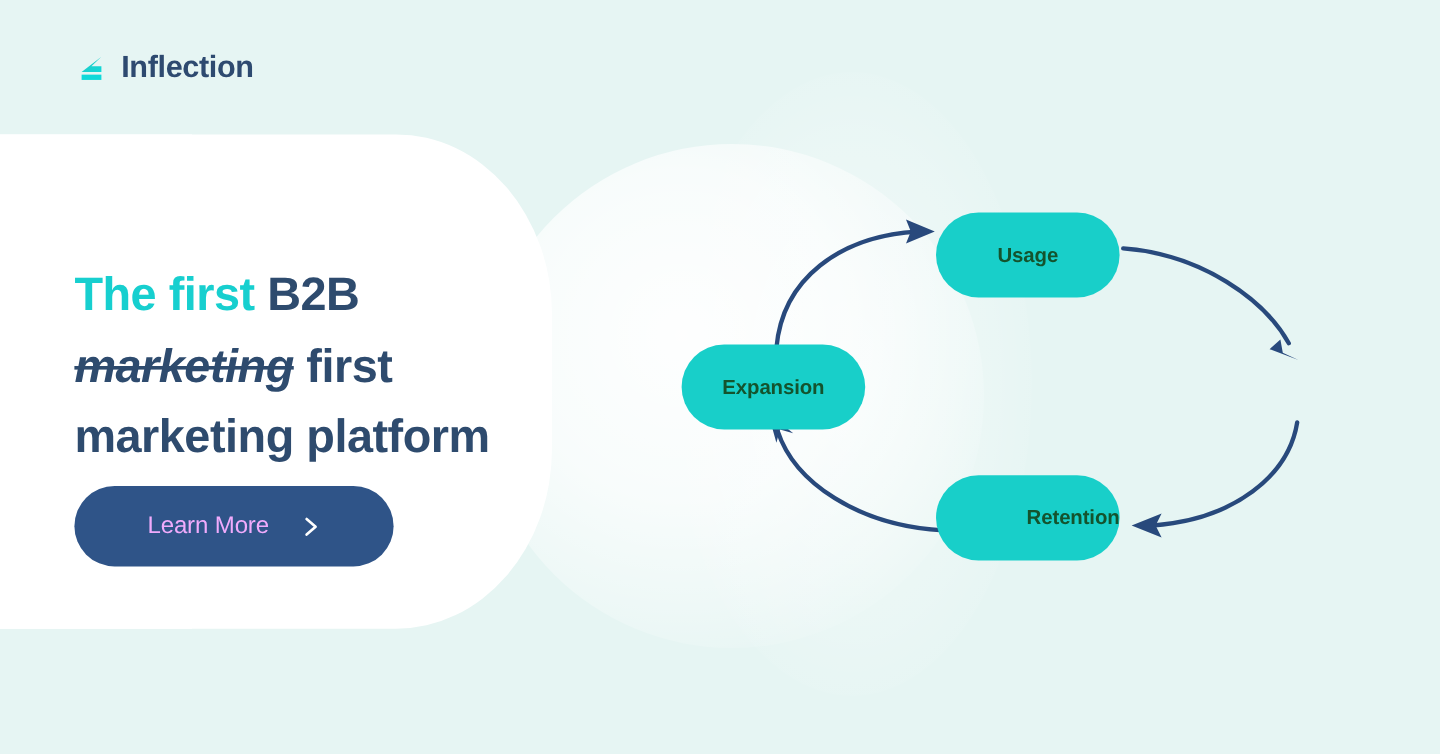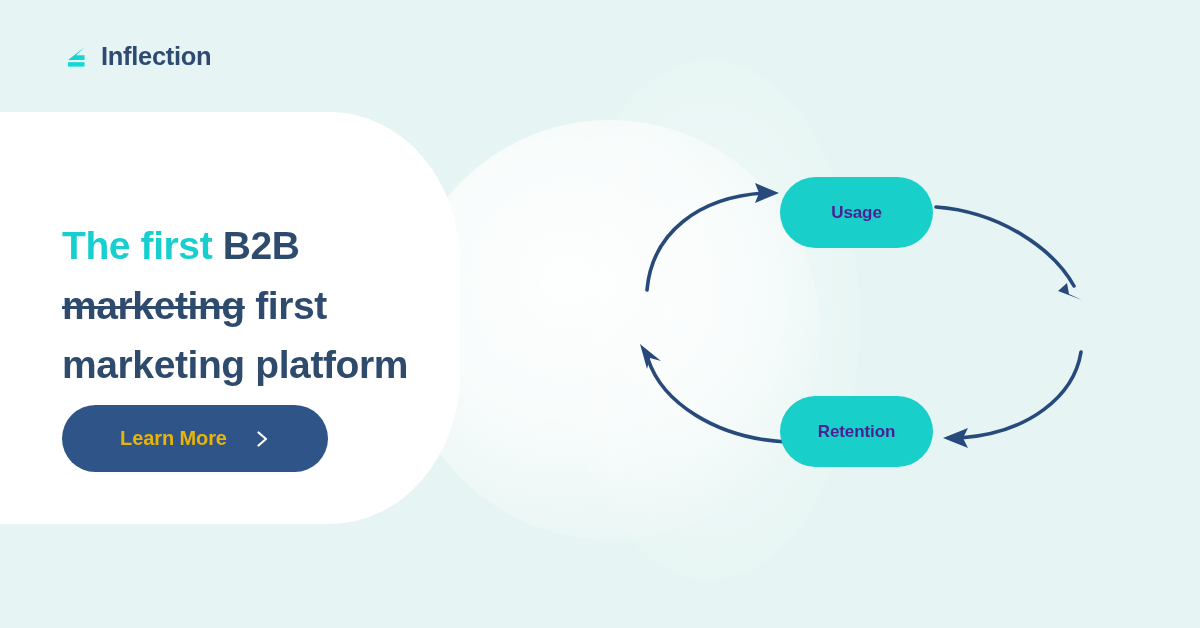--- a/index.html
+++ b/index.html
@@ -105,20 +105,21 @@
     font-weight: bold;
     line-height: 1.53;
     color: #2e4b6e;
     letter-spacing: -0.4px;
   }
   .hl-accent { color: #17cfcf; }
   .hl-strike {
     text-decoration: line-through;
     text-decoration-thickness: 3px;
     text-decoration-color: #2e4b6e;
+    font-style: italic;
   }
 
   
   .cta {
     position: absolute;
     left: 62px;
     top: 405px;
     width: 266px;
     height: 67px;
     background: #2f5488;
@@ -128,22 +129,22 @@
     display: flex;
     align-items: center;
     justify-content: center;
     gap: 28px;
     cursor: pointer;
     z-index: 12;
     padding: 0;
   }
   .cta-label {
     font-size: 20px;
-    font-weight: bold;
-    color: #eab308;
+    font-weight: normal;
+    color: #f0abfc;
     letter-spacing: -0.1px;
   }
   .cta-chevron {
     width: 15px;
     height: 18px;
     display: block;
   }
 
   
   .diagram {
@@ -156,30 +157,30 @@
   }
   .diagram svg { display: block; }
 
   .node {
     position: absolute;
     background: #18cfc9;
     border-radius: 37px;
     display: flex;
     align-items: center;
     justify-content: center;
-    color: #4c1d95;
+    color: #14532d;
     font-size: 17px;
     font-weight: bold;
     letter-spacing: -0.1px;
     z-index: 11;
     cursor: pointer;
   }
   .node-usage     { left: 780px; top: 177px;  width: 153px; height: 71px; }
   .node-adoption  { left: 992px; top: 287px;  width: 153px; height: 71px; }
-  .node-retention { left: 780px; top: 396px;  width: 153px; height: 71px; }
+  .node-retention { left: 780px; top: 396px;  width: 153px; height: 71px; justify-content: flex-end; }
   .node-expansion { left: 568px; top: 287px;  width: 153px; height: 71px; }
 </style>
 </head>
 <body>
 
 <div id="canvas">
 
   <div class="glow-big"></div>
   <div class="glow-small"></div>
 
@@ -240,14 +241,17 @@
       </g>
     </svg>
   </div>
 
   <div class="node node-usage">
     <span>Usage</span>
   </div>
   <div class="node node-retention">
     <span>Retention</span>
   </div>
+  <div class="node node-expansion">
+    <span>Expansion</span>
+  </div>
 
 </div>
 
 </body></html>

